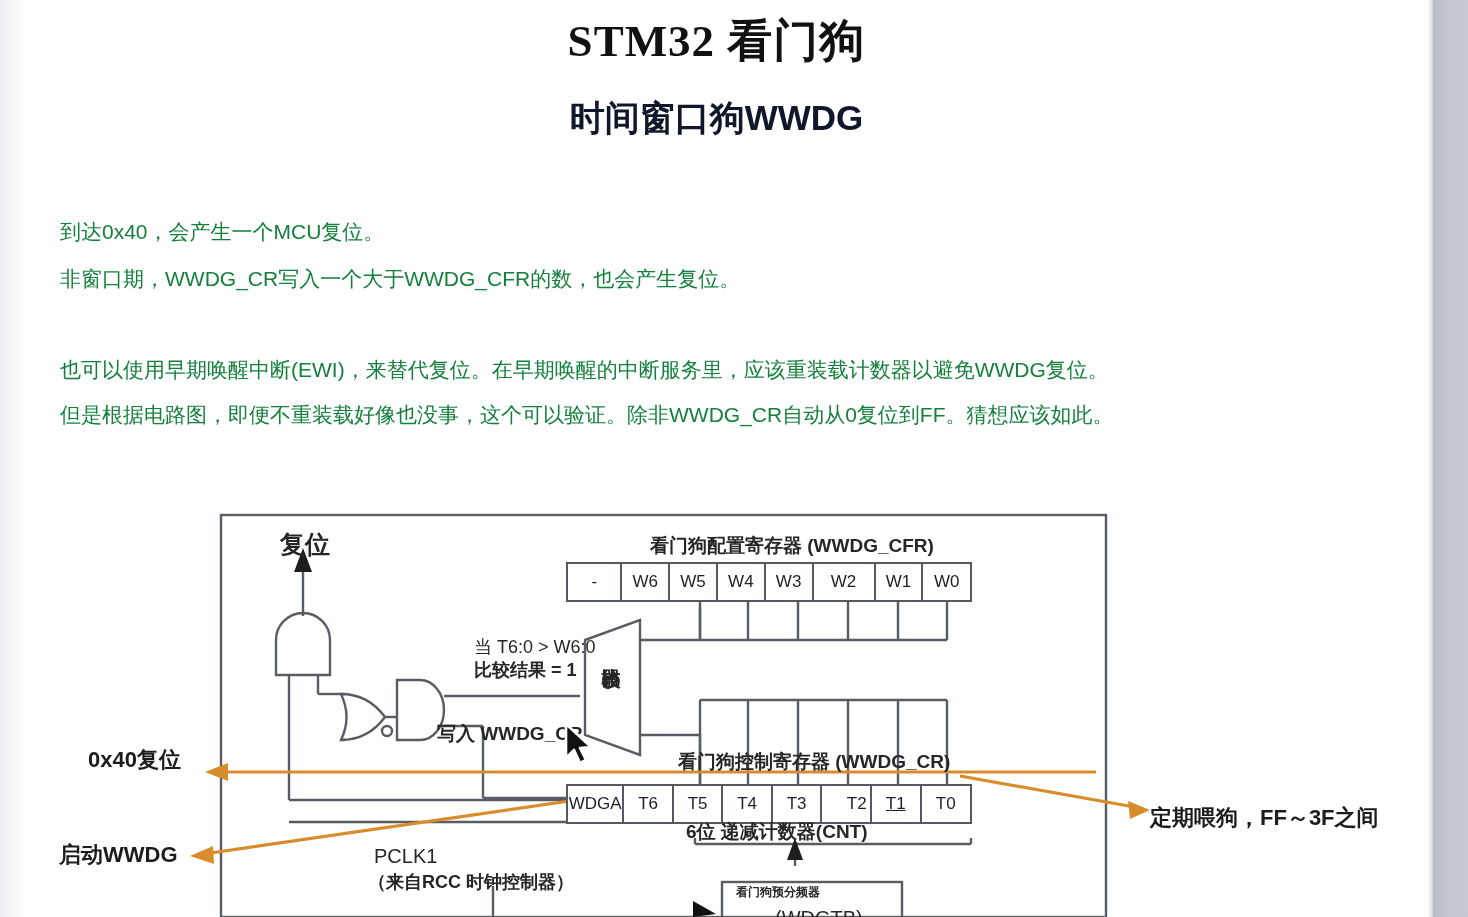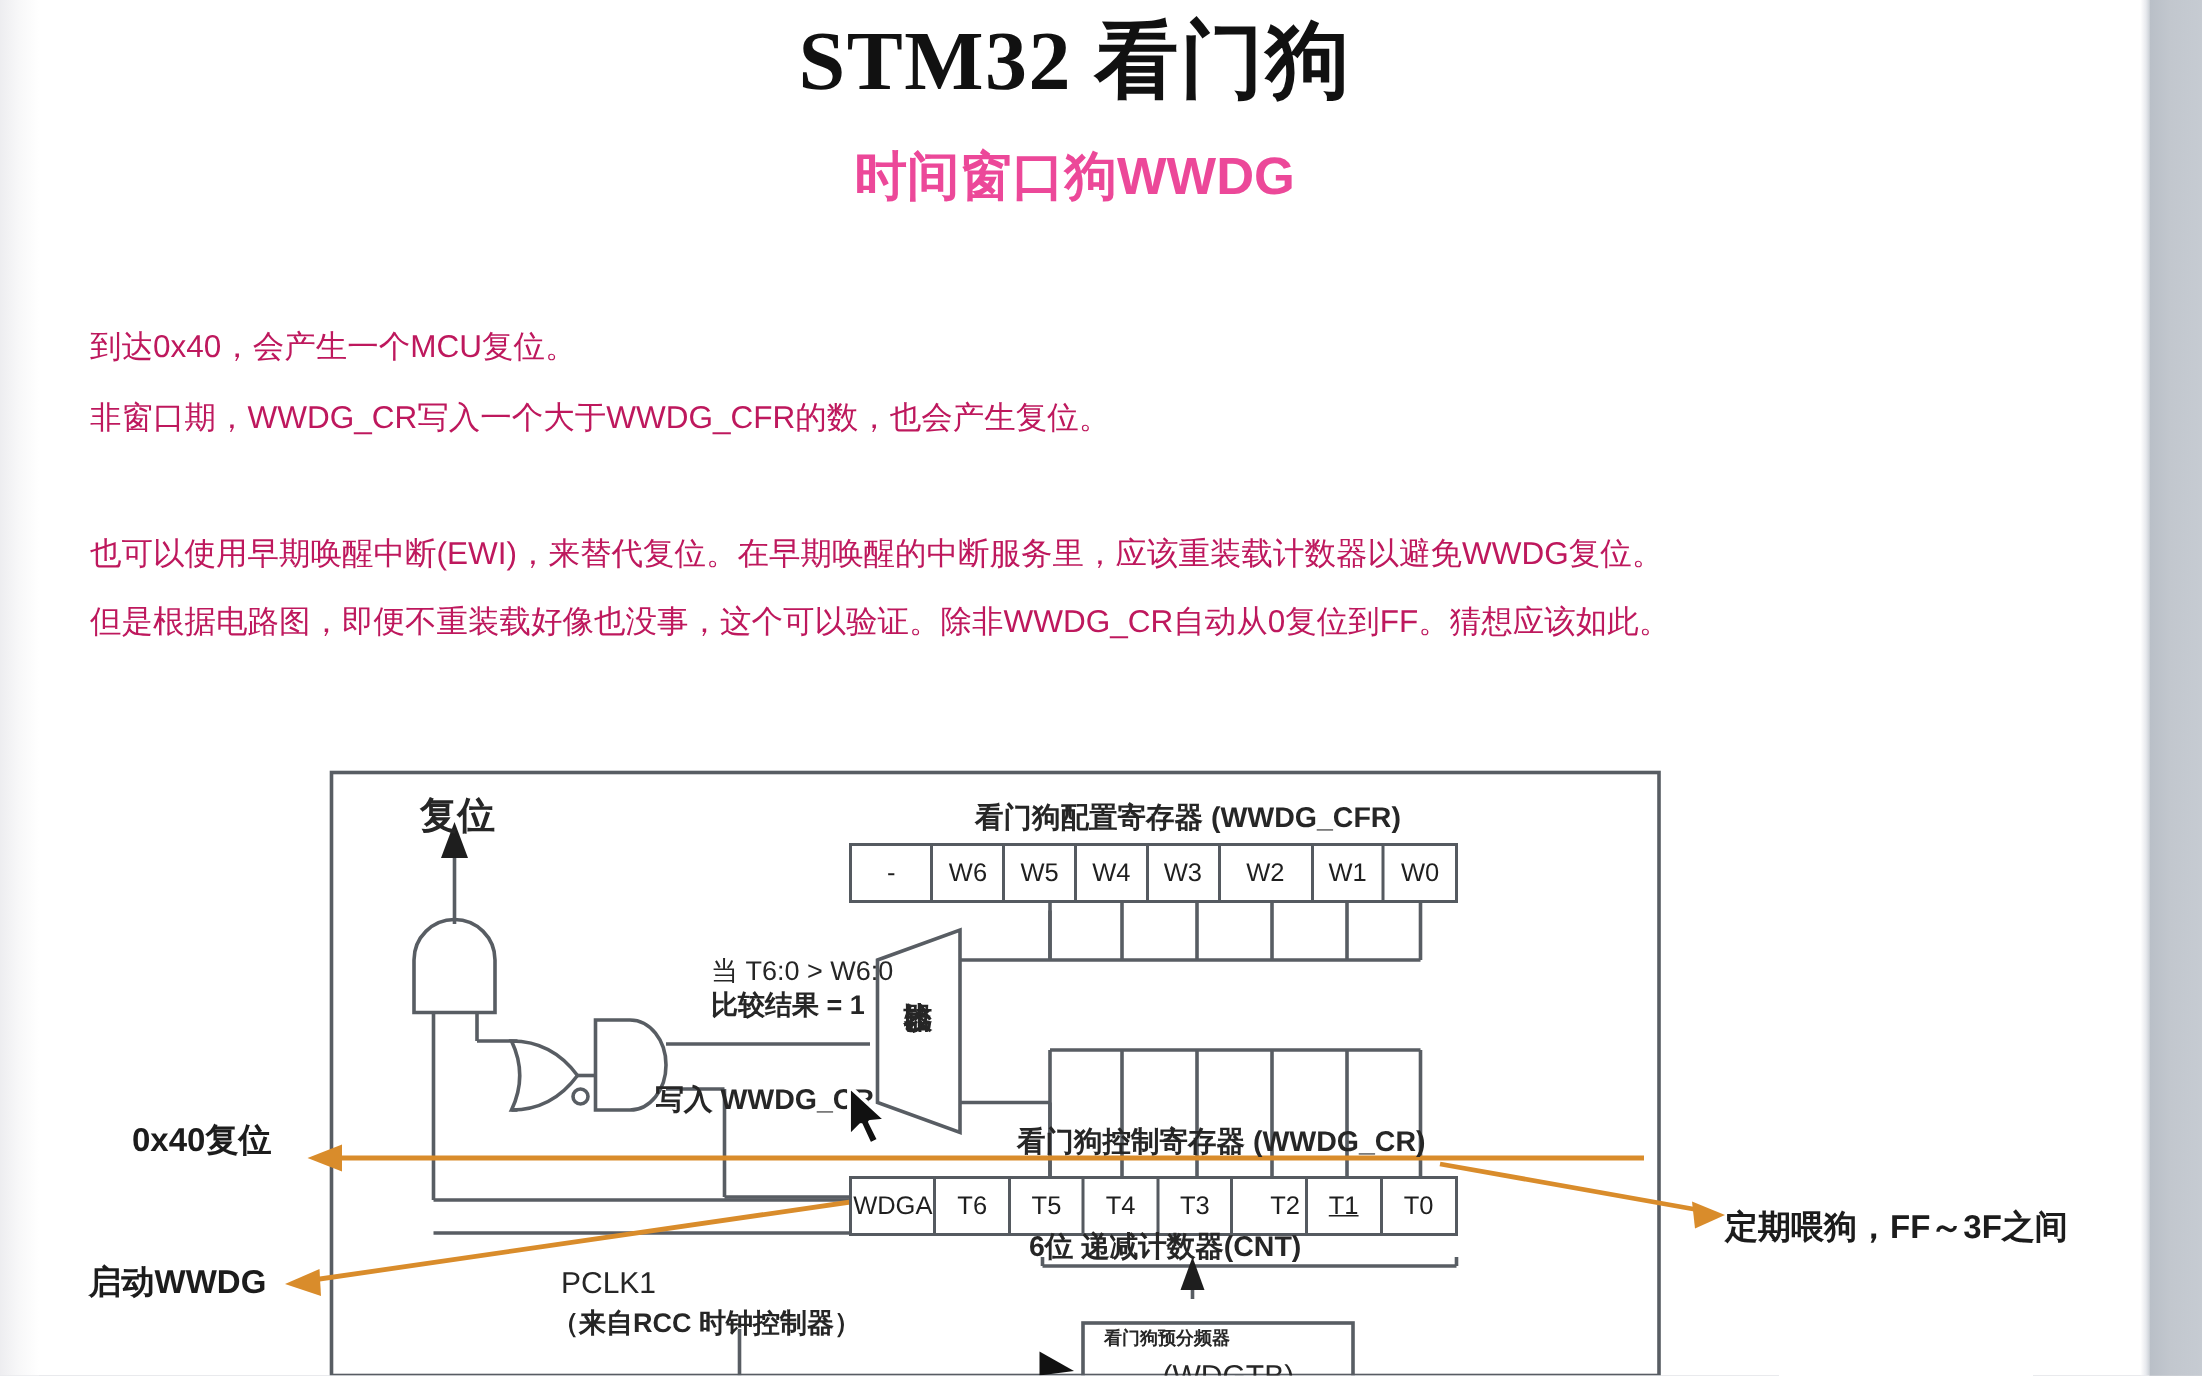--- a/index.html
+++ b/index.html
@@ -45,45 +45,45 @@
   }
 
   
   #title {
     position: absolute;
     left: 0; top: 2px;
     width: 1433px;
     text-align: center;
     font-family: "Liberation Serif", "DejaVu Serif", serif;
     font-weight: bold;
-    font-size: 56px;
+    font-size: 45px;
     line-height: 78px;
     letter-spacing: 1px;
     color: #111111;
     white-space: nowrap;
   }
   #subtitle {
     position: absolute;
     left: 0; top: 96px;
     width: 1433px;
     text-align: center;
     font-weight: bold;
     font-size: 35px;
     line-height: 44px;
-    color: #ec4899;
+    color: #0f172a;
     white-space: nowrap;
   }
 
   
   .para {
     position: absolute;
     left: 60px;
     font-size: 21px;
     line-height: 26px;
-    color: #be185d;
+    color: #15803d;
     white-space: nowrap;
     font-weight: 500;
   }
   #p1 { top: 219px; }
   #p2 { top: 266px; }
   #p3 { top: 357px; }
   #p4 { top: 402px; }
 
   
   #diagram {

